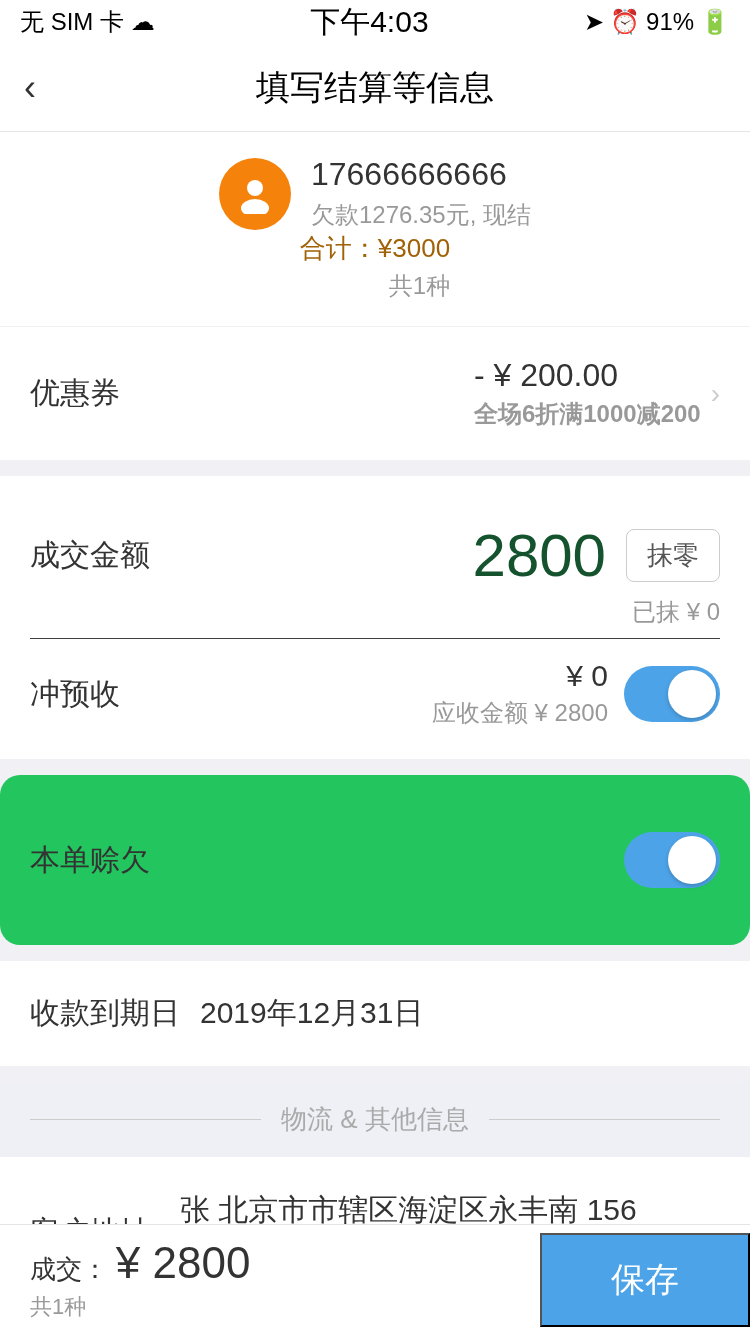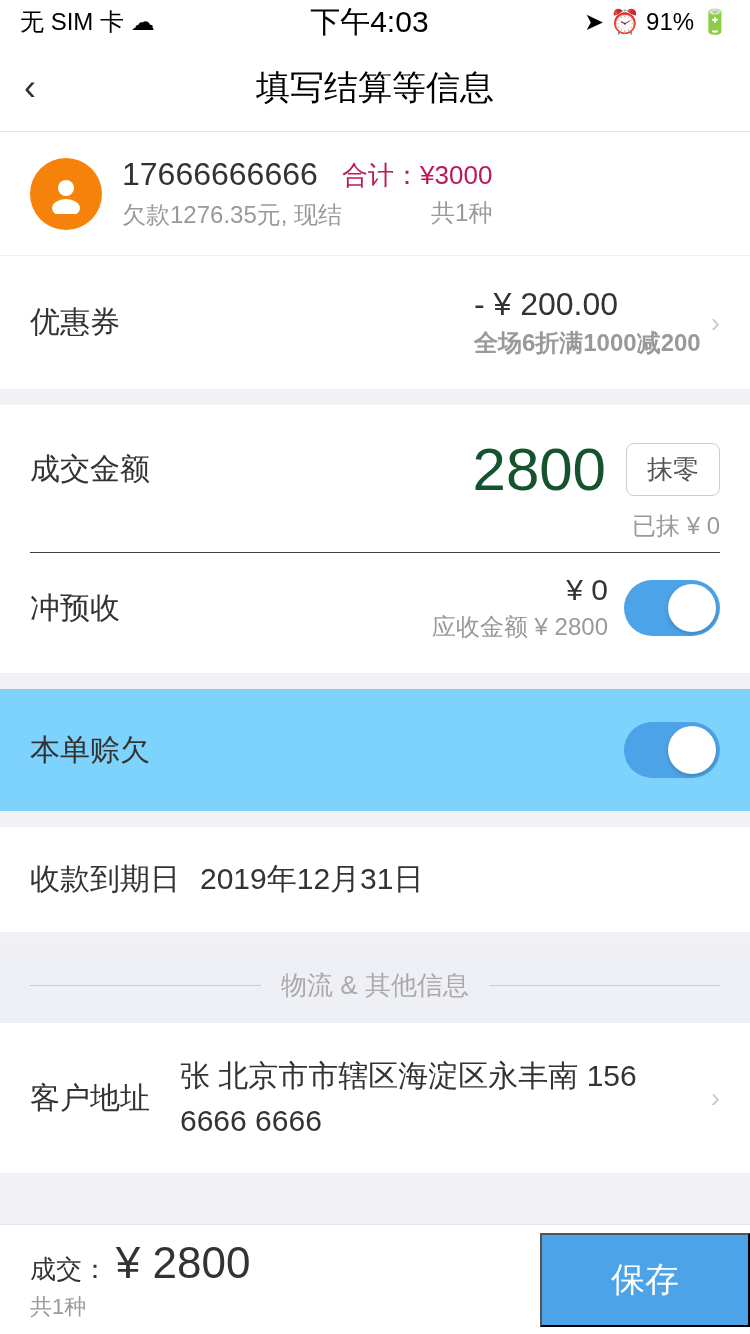--- a/index.html
+++ b/index.html
@@ -59,40 +59,41 @@
     
     .card {
       background: #fff;
       margin-bottom: 16px;
     }
 
     
     .user-row {
       display: flex;
       align-items: center;
-      justify-content: flex-start;
+      justify-content: flex-end;
       padding: 24px 30px;
       background: #fff;
+      flex-direction: column;
     }
     .user-left { display: flex; align-items: center; gap: 20px; }
     .avatar {
       width: 72px;
       height: 72px;
       border-radius: 50%;
       background: #f5820a;
       display: flex;
       align-items: center;
       justify-content: center;
       color: #fff;
       font-size: 32px;
     }
     .user-name { font-size: 32px; color: #333; font-weight: 500; }
     .user-sub { font-size: 24px; color: #999; margin-top: 6px; }
     .user-right { text-align: right; }
-    .total-label { font-size: 26px; color: #be185d; }
+    .total-label { font-size: 26px; color: #a16207; }
     .total-sub { font-size: 24px; color: #999; margin-top: 4px; }
 
     
     .coupon-row {
       display: flex;
       align-items: center;
       justify-content: space-between;
       padding: 30px 30px;
       background: #fff;
       border-top: 1px solid #f0f0f0;
@@ -107,20 +108,21 @@
     .deal-section {
       background: #fff;
       margin-bottom: 16px;
       padding: 30px;
     }
     .deal-row {
       display: flex;
       align-items: center;
       justify-content: space-between;
       margin-bottom: 16px;
+      margin-top: 15px;
     }
     .deal-label { font-size: 30px; color: #333; }
     .deal-right { display: flex; align-items: center; gap: 20px; }
     .deal-amount {
       font-size: 60px;
       color: #14532d;
       font-weight: 500;
     }
     .round-btn {
       border: 1px solid #ccc;
@@ -164,26 +166,27 @@
       border-radius: 50%;
       background: #fff;
       position: absolute;
       top: 4px;
       right: 4px;
       box-shadow: 0 2px 4px rgba(0,0,0,0.2);
     }
 
     
     .debt-section {
-      background: #7dd3fc;
-      margin-bottom: 16px;
-      padding: 33px 30px;
-      display: flex;
-      align-items: center;
-      justify-content: space-between;
+      background: #22c55e;
+      margin-bottom: 16px;
+      padding: 57px 30px;
+      display: flex;
+      align-items: center;
+      justify-content: space-between;
+      border-radius: 20px;
     }
     .debt-label { font-size: 30px; color: #333; }
 
     
     .due-section {
       background: #fff;
       padding: 32px 30px;
       margin-bottom: 16px;
       display: flex;
       align-items: center;

